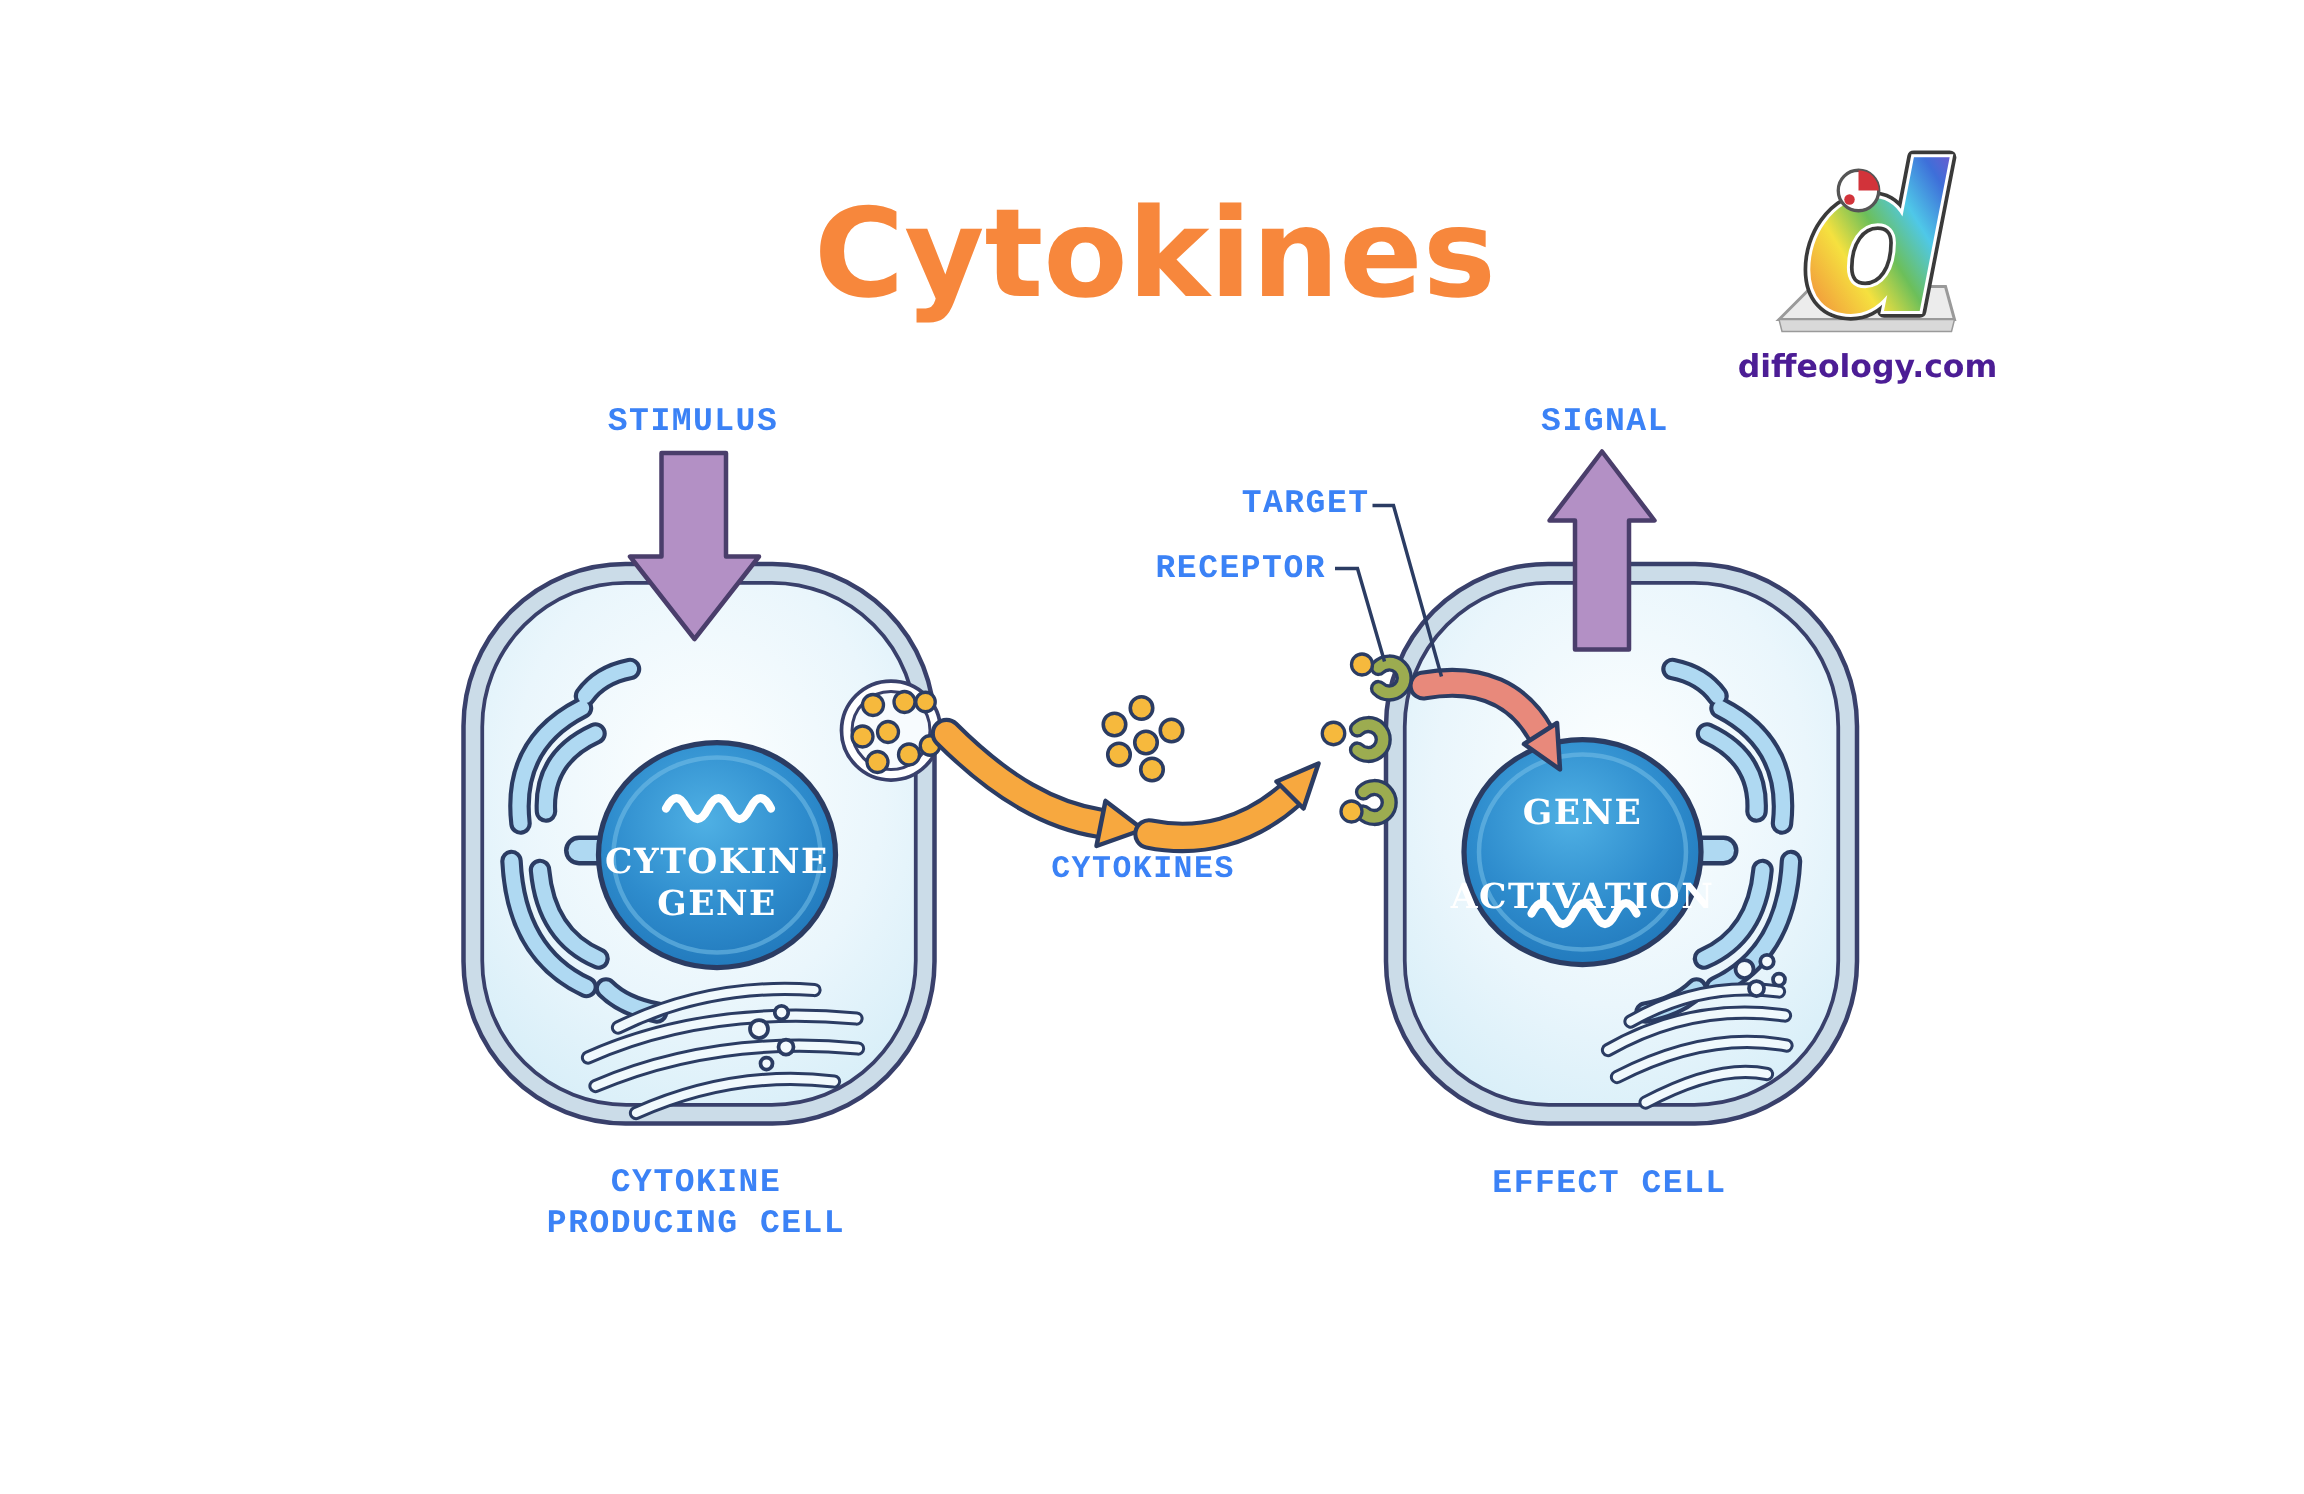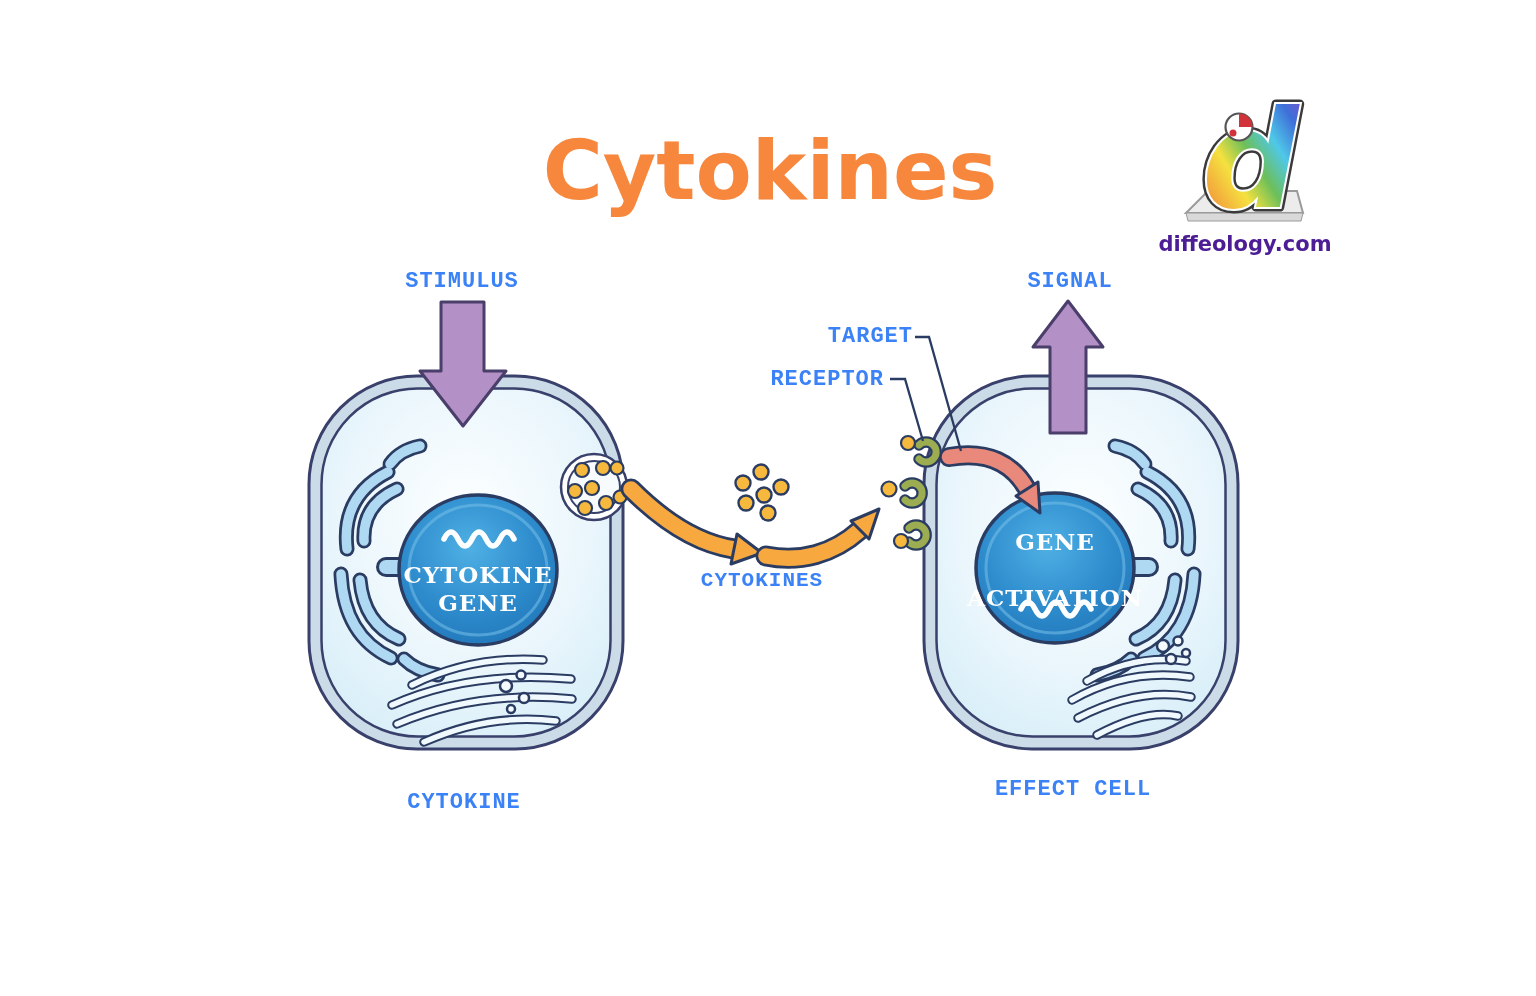--- a/index.html
+++ b/index.html
@@ -231,20 +231,21 @@
 <div class="brand-text">diffeology.com</div>
 
 <div class="lbl sz22" style="left:462px;top:281px;">STIMULUS</div>
 <div class="lbl sz22" style="left:1070px;top:281px;">SIGNAL</div>
 <div class="lbl sz22 right" style="left:913px;top:336px;">TARGET</div>
 <div class="lbl sz22 right" style="left:884px;top:379px;">RECEPTOR</div>
 <div class="lbl sz21" style="left:762px;top:580px;">CYTOKINES</div>
 
 <div class="lbl sz22 two-line" style="left:464px;top:802px;">
   <span style="display:block;">CYTOKINE</span>
+  <span style="display:block;">PRODUCING CELL</span>
 </div>
 <div class="lbl sz22" style="left:1073px;top:789px;">EFFECT CELL</div>
 
 <div class="nucleus-label" style="left:478px;top:589px;">
   <span style="display:block;">CYTOKINE</span>
   <span style="display:block;">GENE</span>
 </div>
 <div class="nucleus-label" style="left:1055px;top:570px;">
   <span style="display:block;">GENE</span>
   <span style="display:block;margin-top:28px;">ACTIVATION</span>

